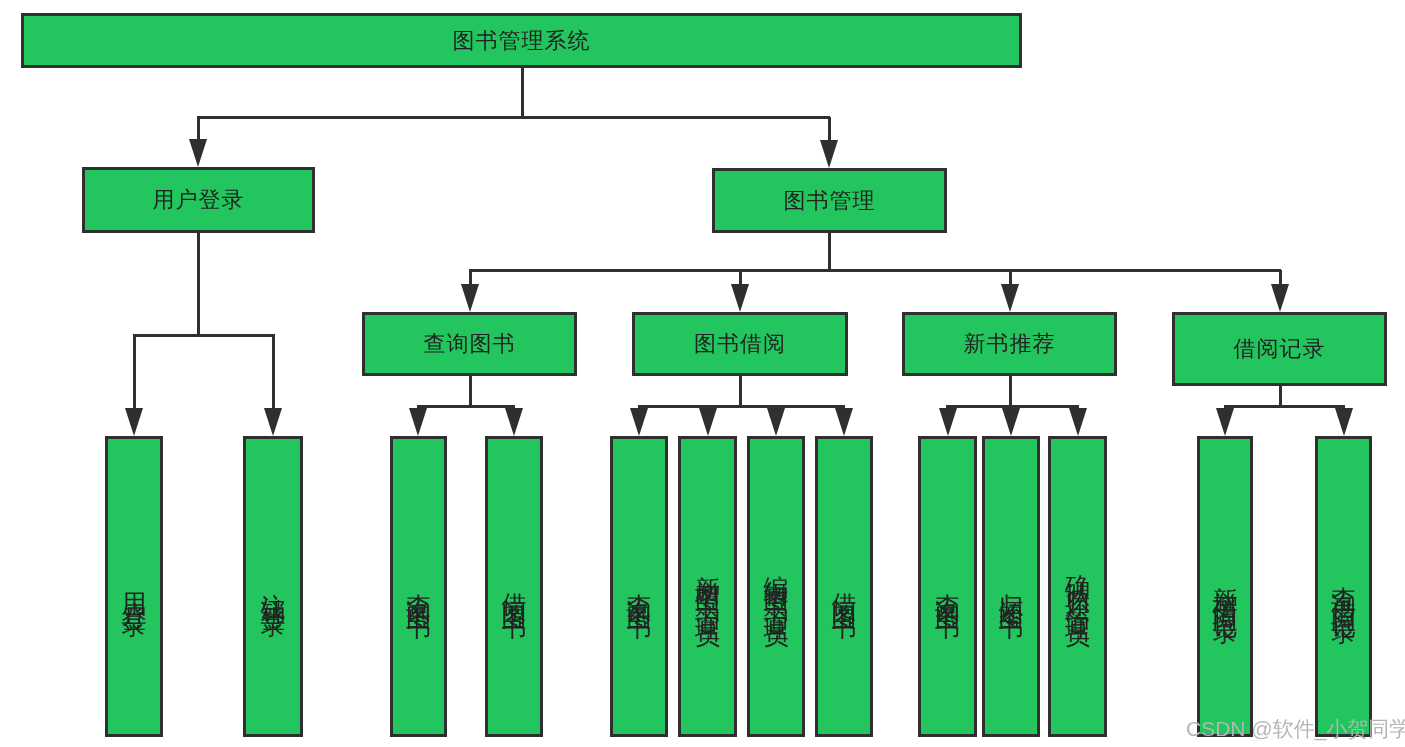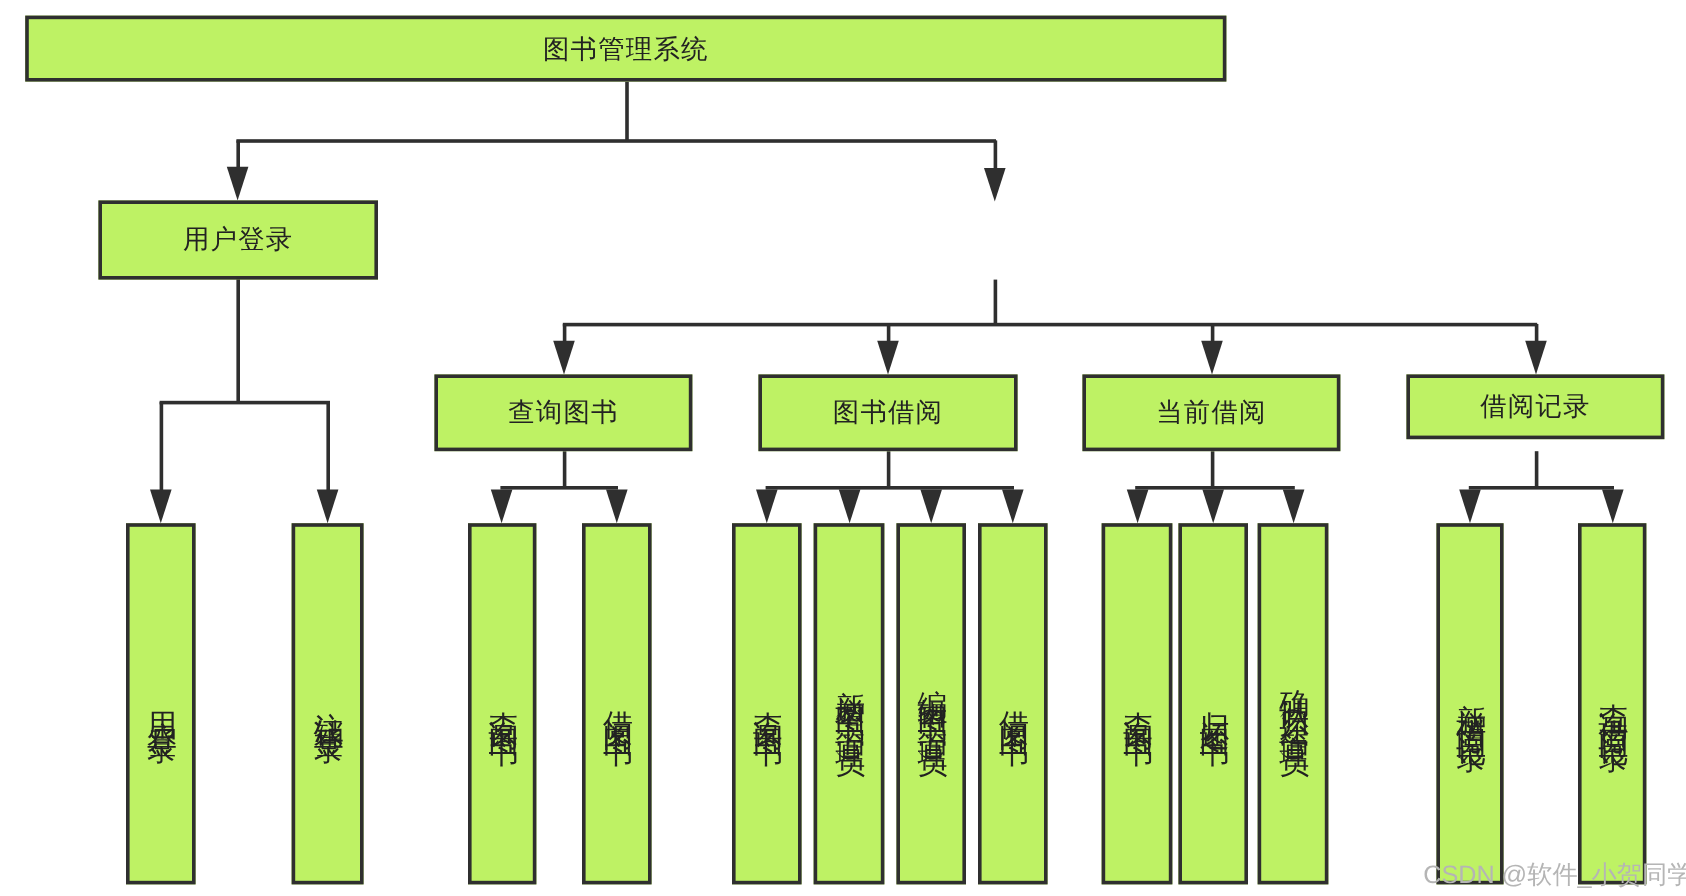--- a/index.html
+++ b/index.html
@@ -13,21 +13,21 @@
     position:relative;
     width:1405px;height:747px;
     background:var(--bg);
     overflow:hidden;
     font-family:"Liberation Sans","DejaVu Sans",sans-serif;
   }
   .node{
     position:absolute;
     box-sizing:border-box;
     border:3px solid var(--line);
-    background:#bef264;
+    background:#22c55e;
     display:flex;
     align-items:center;
     justify-content:center;
     z-index:2;
     color:var(--text);
   }
   .node-h .node-label{
     font-size:22px;
     letter-spacing:1px;
     white-space:nowrap;
@@ -102,30 +102,33 @@
     <div class="arrowhead" style="left: 1002px; top: 408px;"></div>
     <div class="arrowhead" style="left: 1069px; top: 408px;"></div>
     <div class="arrowhead" style="left: 1216px; top: 408px;"></div>
     <div class="arrowhead" style="left: 1335px; top: 408px;"></div>
     <div class="node node-h" style="left: 21px; top: 13px; width: 1001px; height: 55px;">
       <span class="node-label">图书管理系统</span>
     </div>
     <div class="node node-h" style="left: 82px; top: 167px; width: 233px; height: 66px;">
       <span class="node-label">用户登录</span>
     </div>
+    <div class="node node-h" style="left: 712px; top: 168px; width: 235px; height: 65px;">
+      <span class="node-label">图书管理</span>
+    </div>
     <div class="node node-h" style="left: 362px; top: 312px; width: 215px; height: 64px;">
       <span class="node-label">查询图书</span>
     </div>
     <div class="node node-h" style="left: 632px; top: 312px; width: 216px; height: 64px; text-align: center;">
       <span class="node-label">图书借阅</span>
     </div>
     <div class="node node-h" style="left: 902px; top: 312px; width: 215px; height: 64px;">
-      <span class="node-label">当前借阅</span>
+      <span class="node-label">新书推荐</span>
     </div>
-    <div class="node node-h" style="left: 1172px; top: 312px; width: 215px; height: 54px;">
+    <div class="node node-h" style="left: 1172px; top: 312px; width: 215px; height: 74px;">
       <span class="node-label">借阅记录</span>
     </div>
     <div class="node node-v" style="left: 105px; top: 436px; width: 58px; height: 301px;">
       <span class="node-label">用户登录</span>
     </div>
     <div class="node node-v" style="left: 243px; top: 436px; width: 60px; height: 301px;">
       <span class="node-label">注销登录</span>
     </div>
     <div class="node node-v" style="left: 390px; top: 436px; width: 57px; height: 301px;">
       <span class="node-label">查询图书</span>

